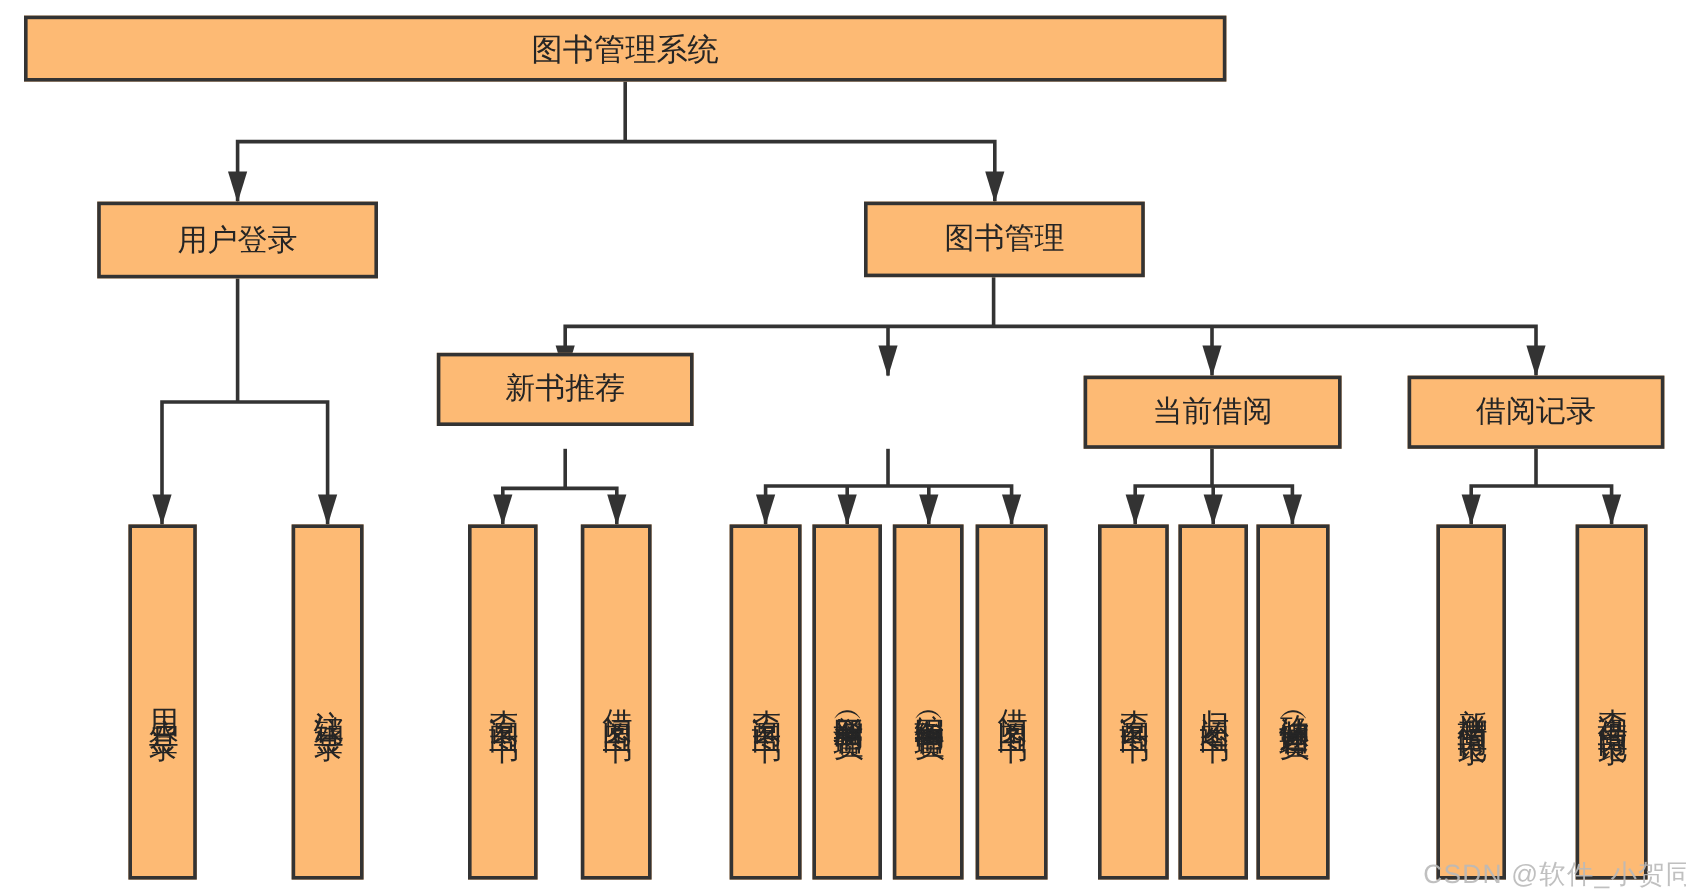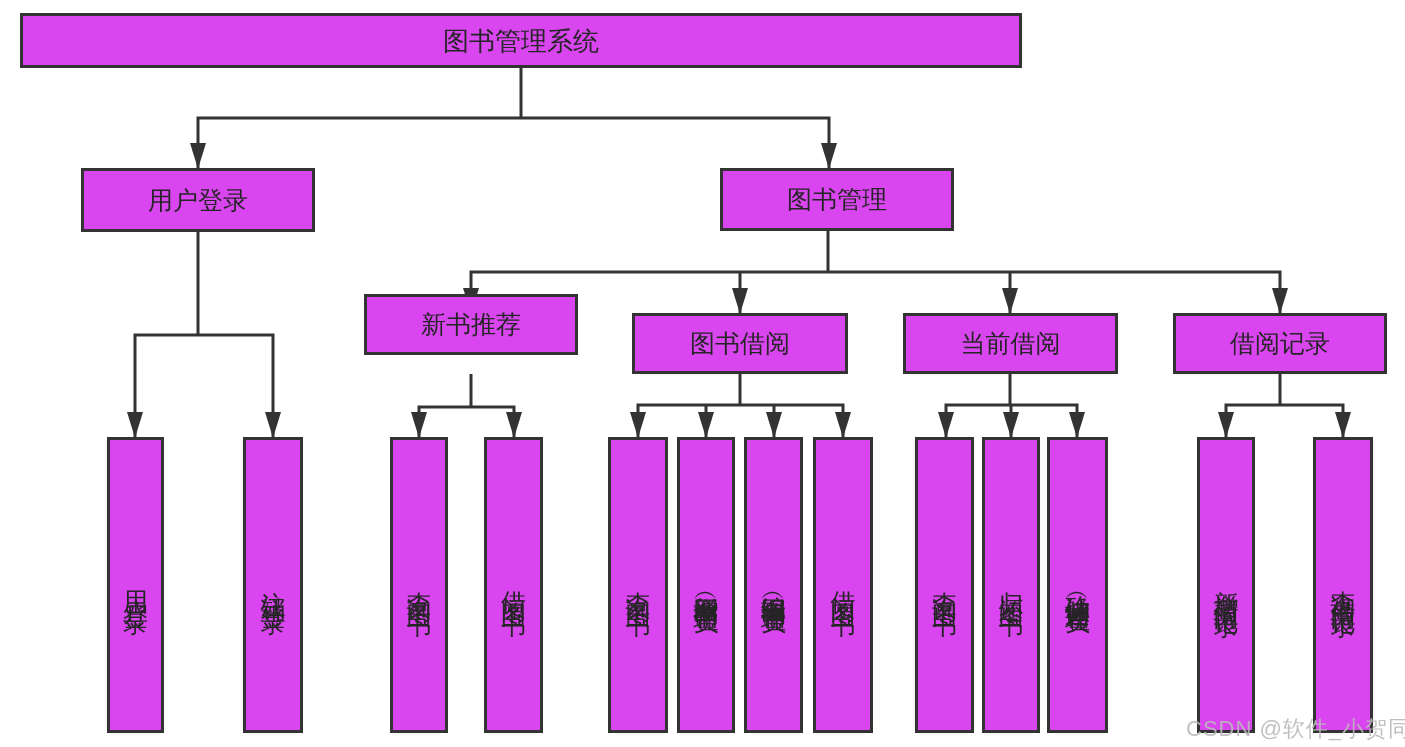--- a/index.html
+++ b/index.html
@@ -27,21 +27,21 @@
     stroke-width: 3;
   }
   .connectors polygon {
     fill: #333333;
     stroke: none;
   }
   .box {
     position: absolute;
     box-sizing: border-box;
     border: 3px solid #333333;
-    background: #d946ef;
+    background: #fdba74;
     display: flex;
     align-items: center;
     justify-content: center;
     color: #252525;
     font-size: 25px;
     line-height: 1;
     white-space: nowrap;
   }
   .box.root { font-size: 26px; }
   .leaf .vtext {
@@ -134,21 +134,20 @@
       <polygon points="1335,412 1351,412 1343,438"></polygon>
     </g>
   </svg>
 
   <div class="box root" style="left:20px; top:13px; width:1002px; height:55px;">图书管理系统</div>
 
   <div class="box" style="left:81px; top:168px; width:234px; height:64px;">用户登录</div>
   <div class="box" style="left:720px; top:168px; width:234px; height:63px;">图书管理</div>
 
   <div class="box" style="left:364px; top:294px; width:214px; height:61px;">新书推荐</div>
-  <div class="box" style="left:632px; top:313px; width:216px; height:61px;">图书借阅</div>
   <div class="box" style="left:1173px; top:313px; width:214px; height:61px;">借阅记录</div>
   <div class="box" style="left:903px; top:313px; width:215px; height:61px;">当前借阅</div>
 
   <div class="box leaf" style="left:107px; top:437px; width:57px; height:296px;">
     <span class="vtext ls7">用户登录</span>
   </div>
   <div class="box leaf" style="left:243px; top:437px; width:60px; height:296px;">
     <span class="vtext ls7">注销登录</span>
   </div>
 

